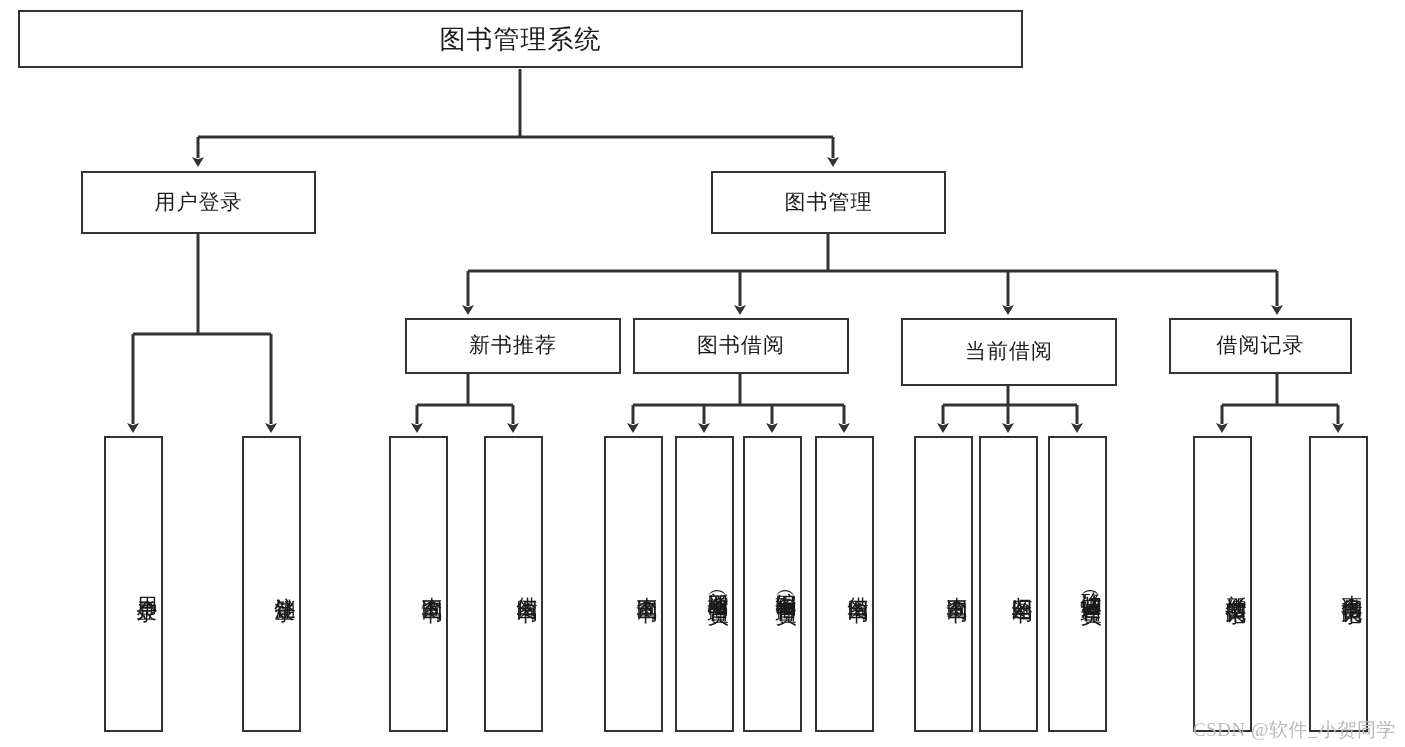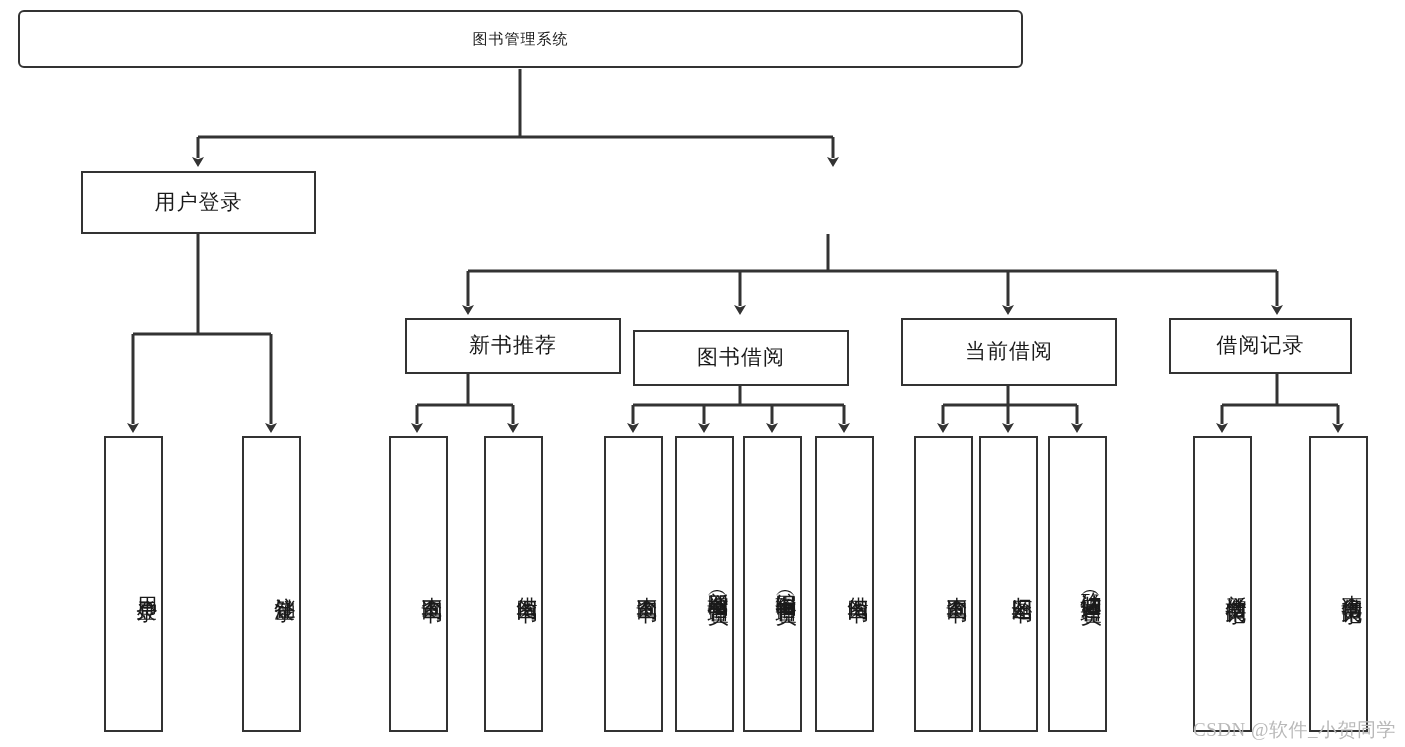--- a/index.html
+++ b/index.html
@@ -36,23 +36,22 @@
     justify-content: center;
     color: #1a1a1a;
     z-index: 2;
   }
   .node-h {
     font-size: 21px;
     letter-spacing: 1px;
     line-height: 1.2;
   }
   .node-root {
-    font-size: 15px;
+    font-size: 26px;
     letter-spacing: 1px;
-    border-radius: 6px;
   }
   .node-v {
     writing-mode: vertical-rl;
     text-orientation: upright;
     font-size: 21px;
     line-height: 1.35;
     letter-spacing: 2px;
     padding: 8px 0;
     align-items: flex-start;
     justify-content: center;
@@ -128,25 +127,28 @@
     </g>
   </svg>
 
   <div class="node node-root" style="left:18px; top:10px; width:1005px; height:58px;">
     <span>图书管理系统</span>
   </div>
 
   <div class="node node-h" style="left:81px; top:171px; width:235px; height:63px;">
     <span>用户登录</span>
   </div>
+  <div class="node node-h" style="left:711px; top:171px; width:235px; height:63px;">
+    <span>图书管理</span>
+  </div>
 
   <div class="node node-h" style="left:361px; top:318px; width:216px; height:56px;margin-left:44px;">
     <span>新书推荐</span>
   </div>
-  <div class="node node-h" style="left:633px; top:318px; width:216px; height:56px;margin-top:12px;">
+  <div class="node node-h" style="left:633px; top:318px; width:216px; height:56px;">
     <span>图书借阅</span>
   </div>
   <div class="node node-h" style="left:901px; top:318px; width:216px; height:68px;">
     <span>当前借阅</span>
   </div>
   <div class="node node-h" style="left:1169px; top:318px; width:183px; height:56px;align-items:center;">
     <span>借阅记录</span>
   </div>
 
   <div class="node node-v" style="left:104px; top:436px; width:59px; height:296px;">

